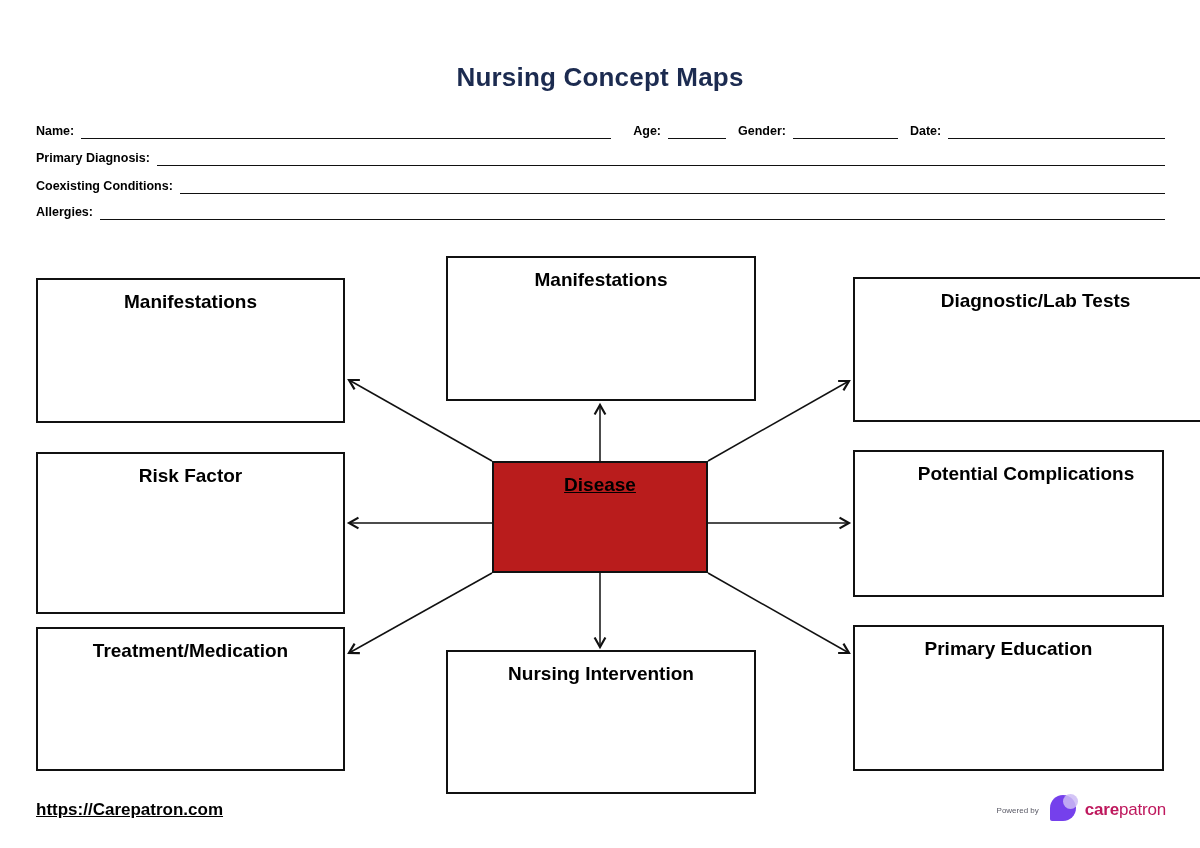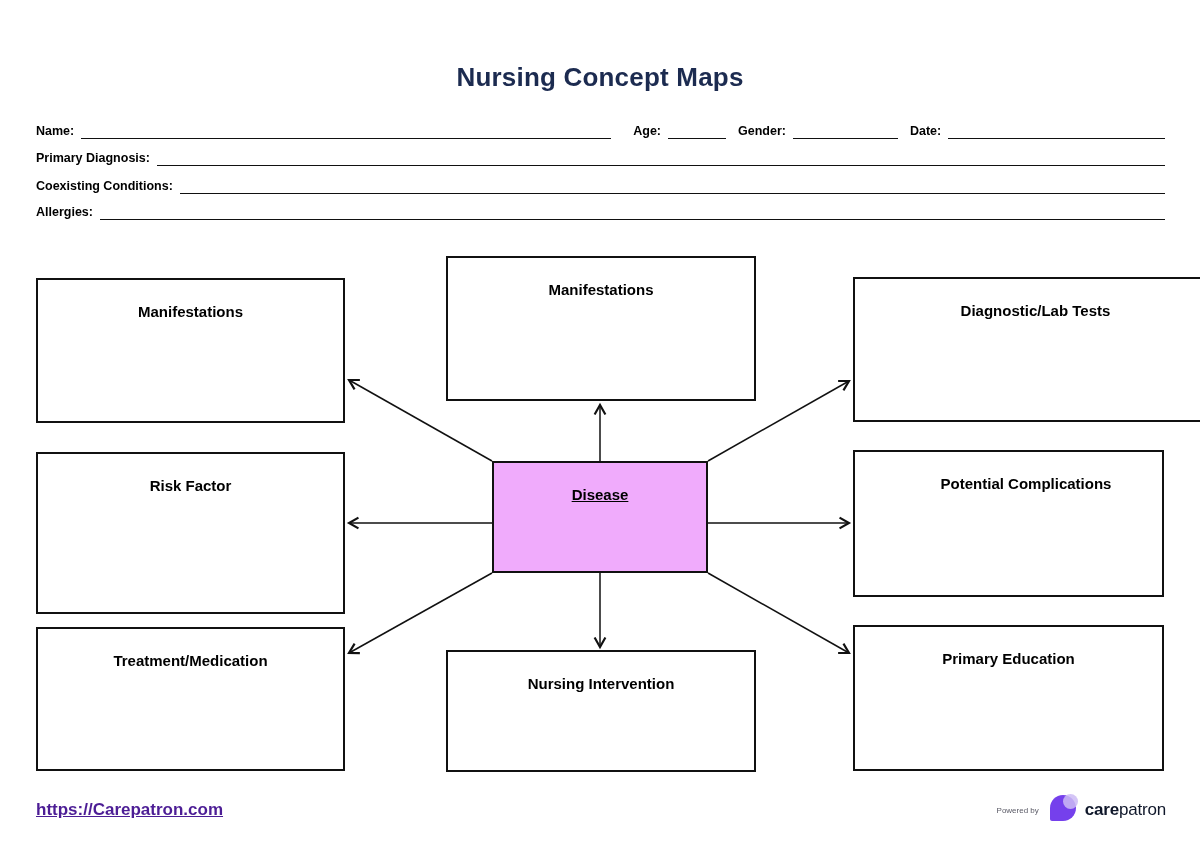--- a/index.html
+++ b/index.html
@@ -66,73 +66,73 @@
   
   .node {
     position: absolute;
     border: 2px solid #111;
     background: #ffffff;
     box-sizing: border-box;
     text-align: center;
   }
   .node-title {
     display: inline-block;
-    margin-top: 23px;
-    font-size: 15px;
+    margin-top: 11px;
+    font-size: 19px;
     font-weight: bold;
     color: #000;
   }
   .n-pathophysiology { left: 36px;  top: 278px; width: 309px; height: 145px; }
   .n-risk            { left: 36px;  top: 452px; width: 309px; height: 162px; }
   .n-treatment       { left: 36px;  top: 627px; width: 309px; height: 144px; }
   .n-manifestations  { left: 446px; top: 256px; width: 310px; height: 145px; }
-  .n-nursing         { left: 446px; top: 650px; width: 310px; height: 122px; }
+  .n-nursing         { left: 446px; top: 650px; width: 310px; height: 144px; }
   .n-diagnostic      { left: 853px; top: 277px; width: 365px; height: 145px; }
   .n-potential       { left: 853px; top: 450px; width: 311px; height: 147px; padding-left: 35px; }
   .n-patient-ed      { left: 853px; top: 625px; width: 311px; height: 146px; }
   .n-disease {
     left: 492px; top: 461px; width: 216px; height: 112px;
-    background: #f0abfc;
+    background: #b91c1c;
   }
   .n-disease .node-title { text-decoration: underline; }
 
   .connectors {
     position: absolute;
     left: 0; top: 0;
     width: 1200px;
     height: 848px;
     pointer-events: none;
   }
 
   
   .footer-link {
     position: absolute;
     left: 36px;
     top: 800px;
     font-size: 17px;
     font-weight: 600;
-    color: #4c1d95;
+    color: #000000;
     text-decoration: underline;
   }
   .powered {
     position: absolute;
     right: 34px;
     top: 793px;
     display: flex;
     align-items: center;
   }
   .powered-by-text {
     font-size: 8px;
     color: #5a5a66;
     margin-right: 8px;
   }
   .brand-mark { display: inline-block; margin-right: 6px; }
   .brand-text {
     font-size: 17px;
-    color: #0f172a;
+    color: #be185d;
     letter-spacing: -0.2px;
     white-space: nowrap;
   }
   .brand-text .b { font-weight: bold; }
   .brand-text .r { font-weight: normal; }
 </style>
 </head>
 <body>
 
 <div class="page">

